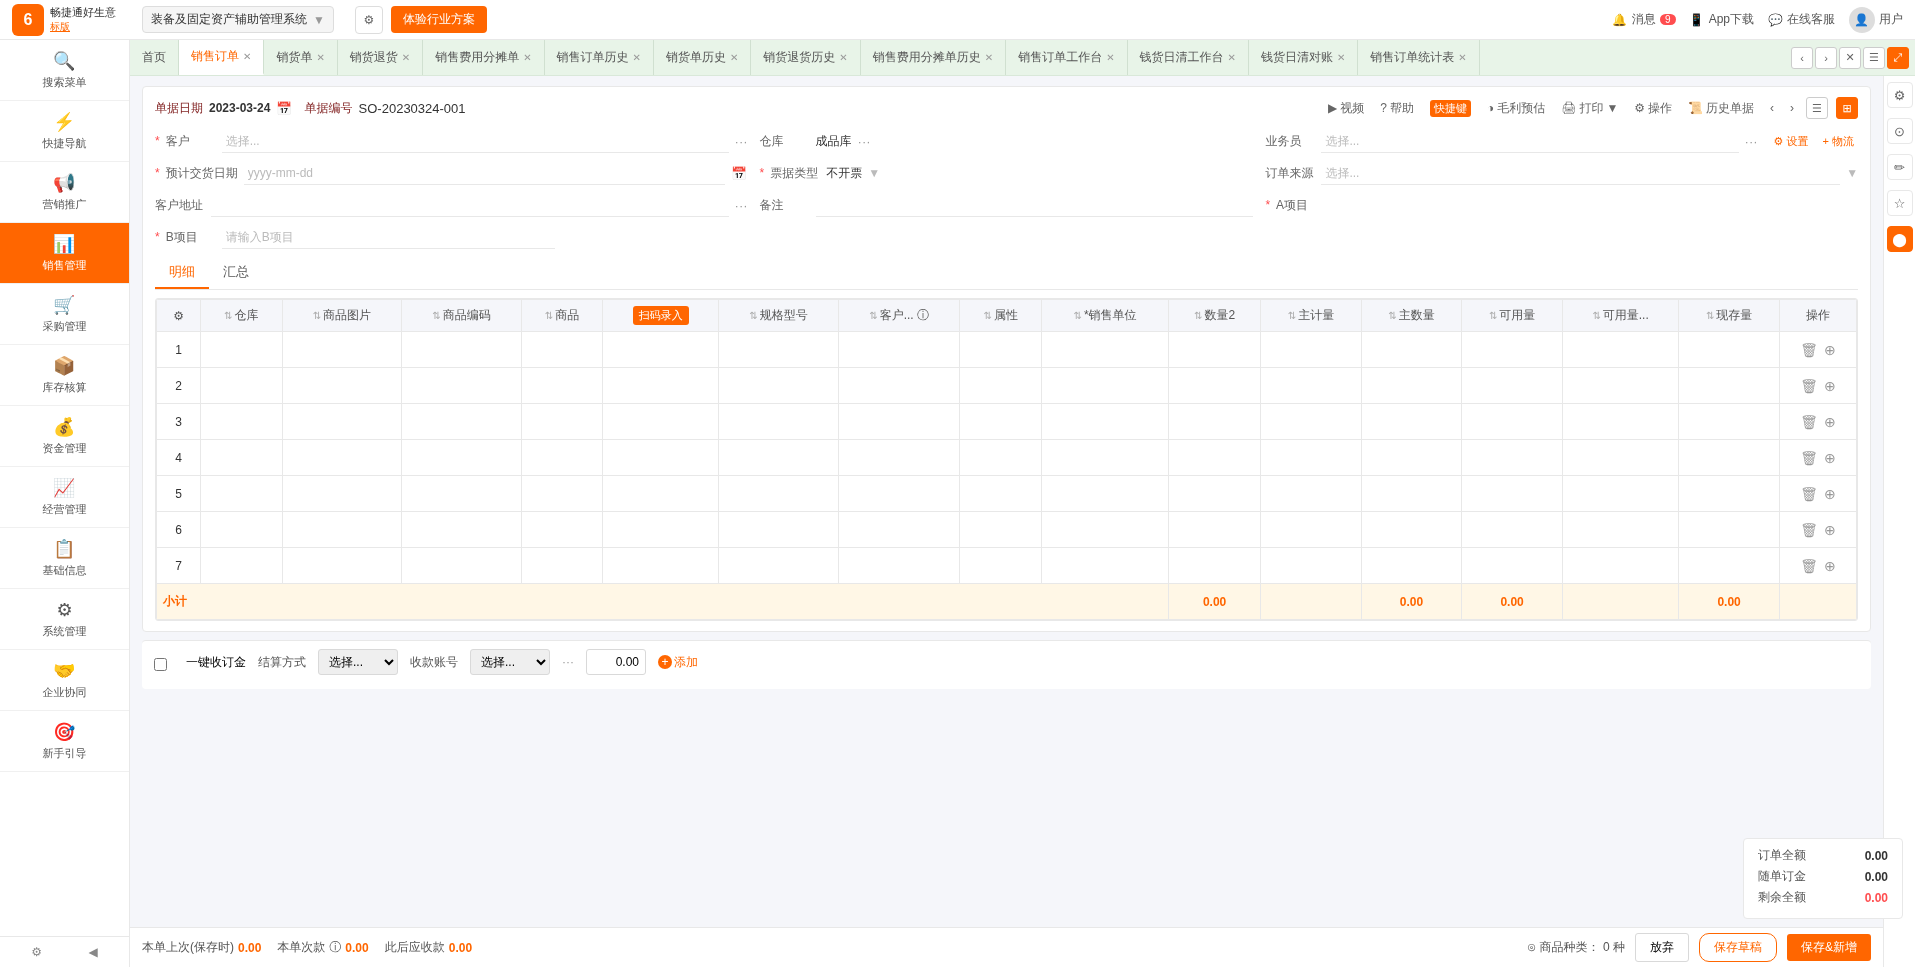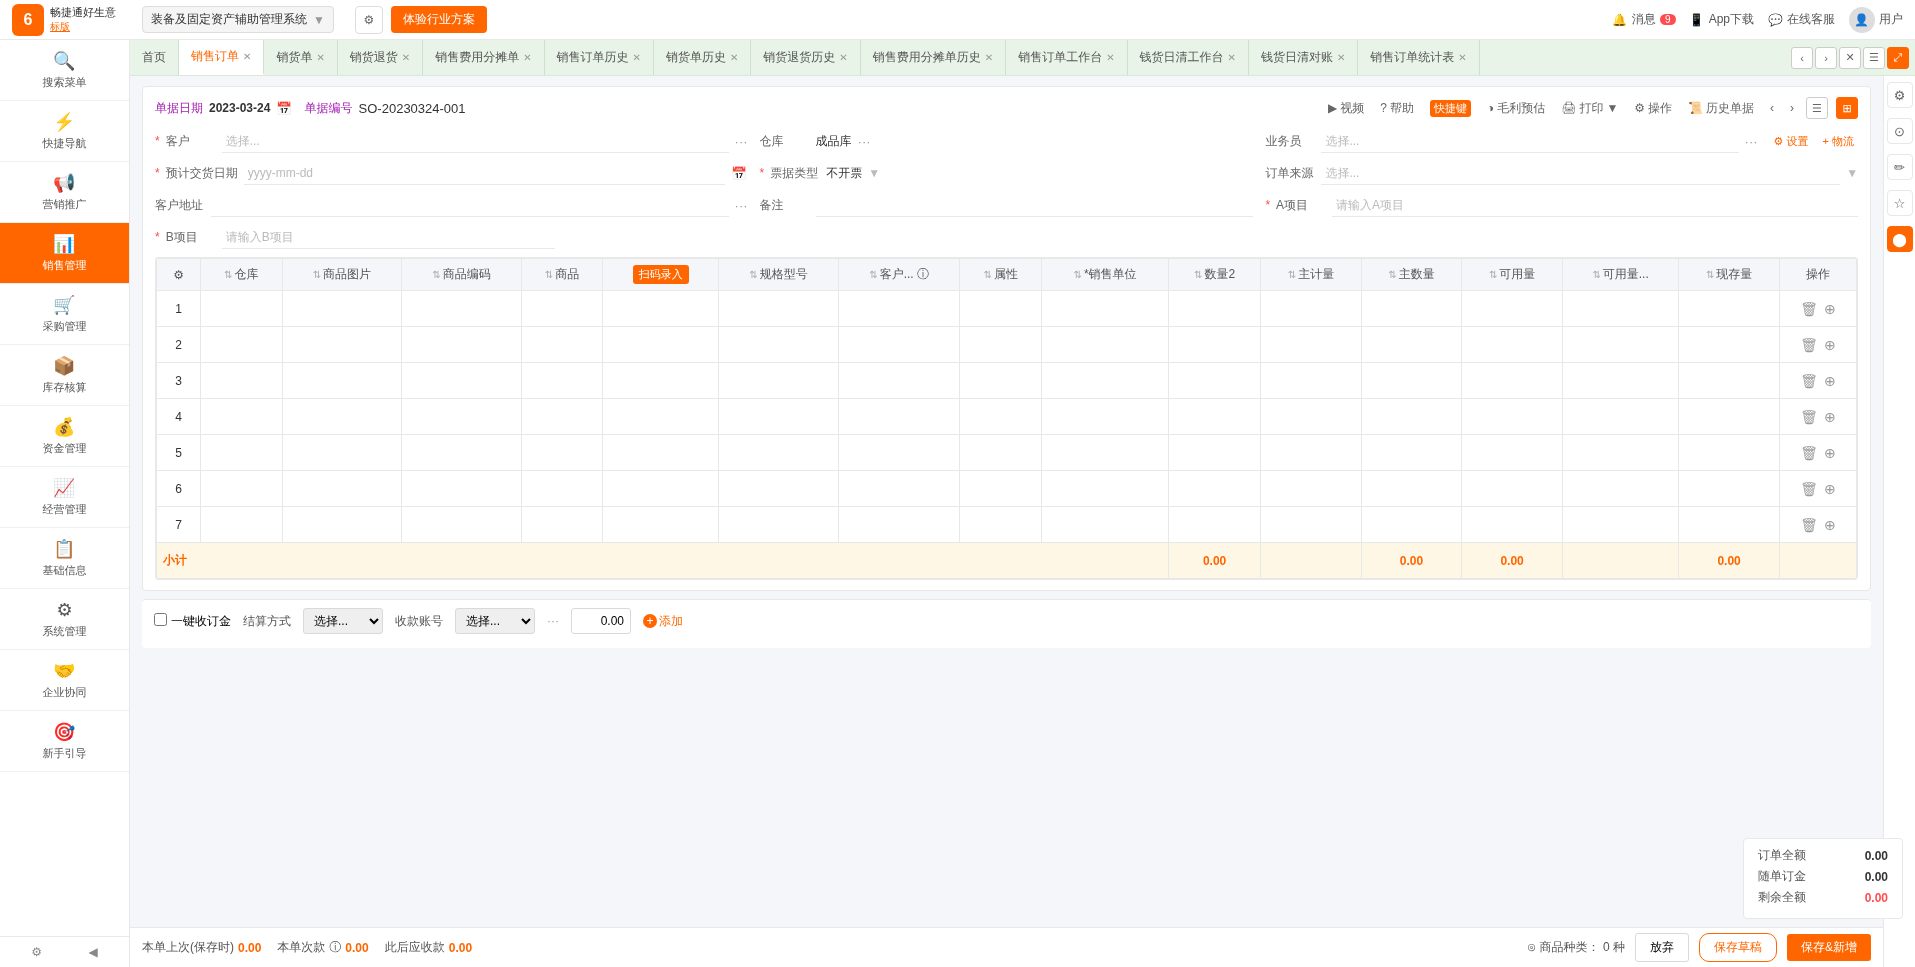--- a/index.html
+++ b/index.html
@@ -220,21 +220,21 @@
     
     .toolbar-row {
       display: flex;
       align-items: center;
       justify-content: space-between;
       margin-bottom: 10px;
     }
     .toolbar-left { display: flex; align-items: center; gap: 12px; }
     .toolbar-right { display: flex; align-items: center; gap: 8px; }
     .field-group { display: flex; align-items: center; gap: 6px; }
-    .field-label { color: #a21caf; white-space: nowrap; }
+    .field-label { color: #7f1d1d; white-space: nowrap; }
     .field-value { color: #333; font-weight: bold; }
     .doc-number { color: #333; font-size: 13px; }
     .toolbar-btn {
       display: flex;
       align-items: center;
       gap: 3px;
       color: #666;
       cursor: pointer;
       font-size: 12px;
       padding: 2px 4px;
@@ -352,21 +352,21 @@
       border-top: 1px solid #e8e8e8;
       padding: 8px 12px;
       flex-shrink: 0;
     }
     .bottom-row1 {
       display: flex;
       align-items: center;
       gap: 12px;
       margin-bottom: 6px;
     }
-    .checkbox-label { display: flex; align-items: flex-start; gap: 4px; cursor: pointer; }
+    .checkbox-label { display: flex; align-items: flex-end; gap: 19px; cursor: pointer; }
     .bottom-select {
       border: 1px solid #d9d9d9;
       border-radius: 3px;
       padding: 3px 6px;
       height: 26px;
       outline: none;
       min-width: 80px;
     }
     .amount-input {
       border: 1px solid #d9d9d9;
@@ -747,32 +747,35 @@
                 <input class="form-cell-input" type="text" style="">
                 <span class="ellipsis-btn">···</span>
               </div>
               <div class="form-cell" style="flex:1;">
                 <span class="form-cell-label">备注</span>
                 <input class="form-cell-input" type="text" style="">
               </div>
               <div class="form-cell" style="flex:1.2;">
                 <span class="required-star">*</span>
                 <span class="form-cell-label">A项目</span>
-                <input class="form-cell-input" type="text" placeholder="请输入A项目" style="">
               </div>
             </div>
 
             <div class="form-row">
               <div class="form-cell" style="flex:1.2;max-width:400px;">
                 <span class="required-star">*</span>
                 <span class="form-cell-label">B项目</span>
                 <input class="form-cell-input" type="text" placeholder="请输入B项目" style="">
               </div>
             </div>
 
+            <div class="inner-tabs">
+              <div class="inner-tab active">明细</div>
+              <div class="inner-tab">汇总</div>
+            </div>
 
             <div class="data-table-wrap">
               <table class="data-table">
                 <thead>
                   <tr>
                     <th>⚙</th>
                     <th class="th-sort">仓库</th>
                     <th class="th-sort">商品图片</th>
                     <th class="th-sort">商品编码</th>
                     <th class="th-sort">商品</th>

